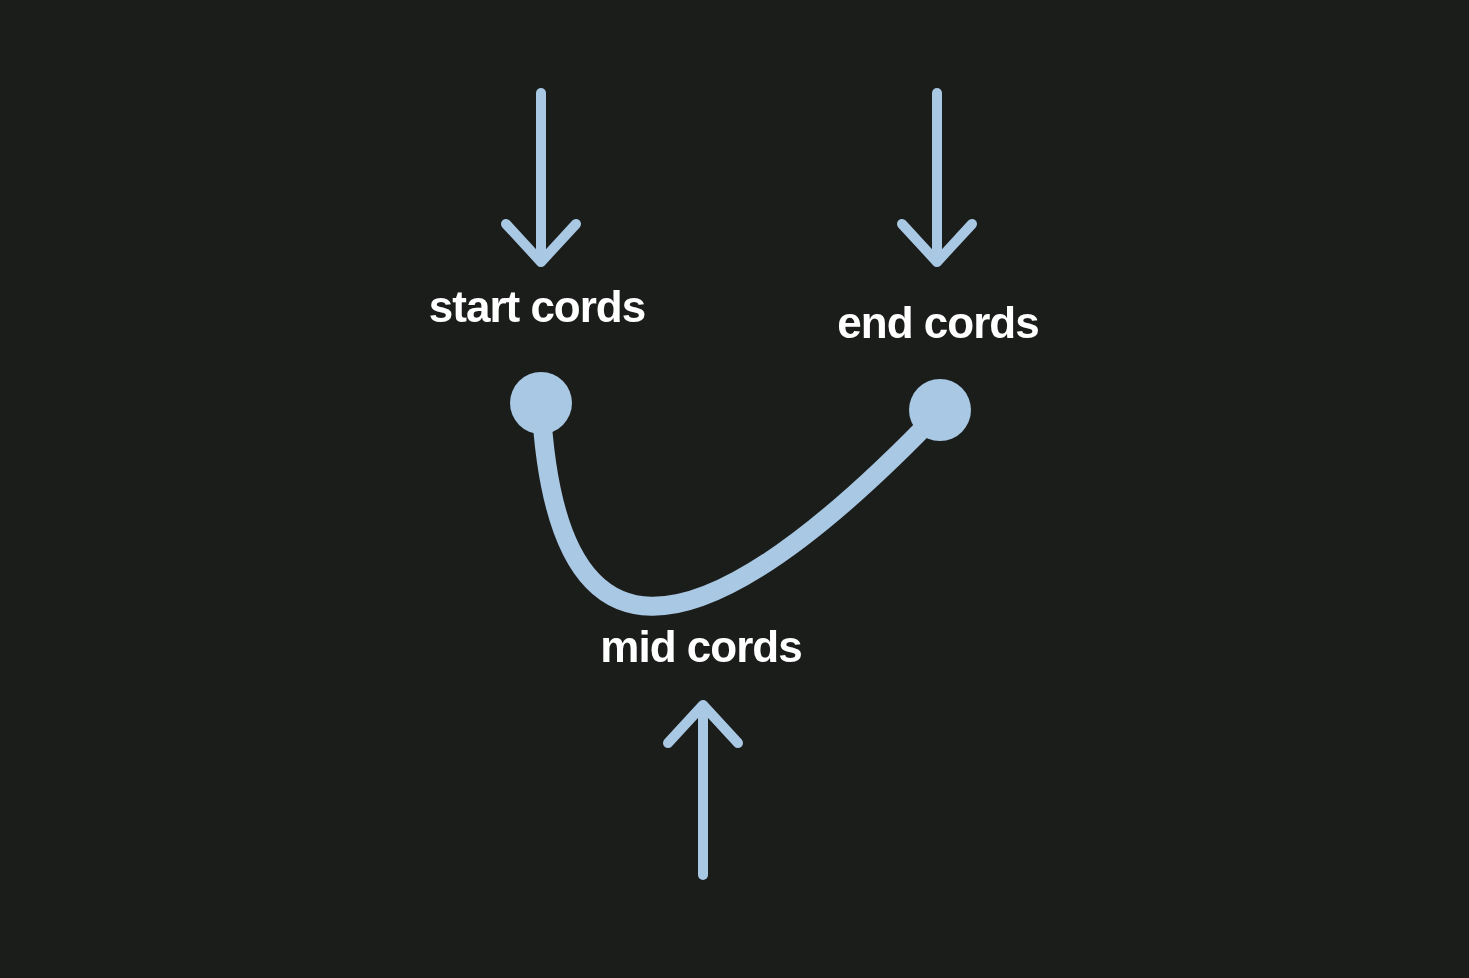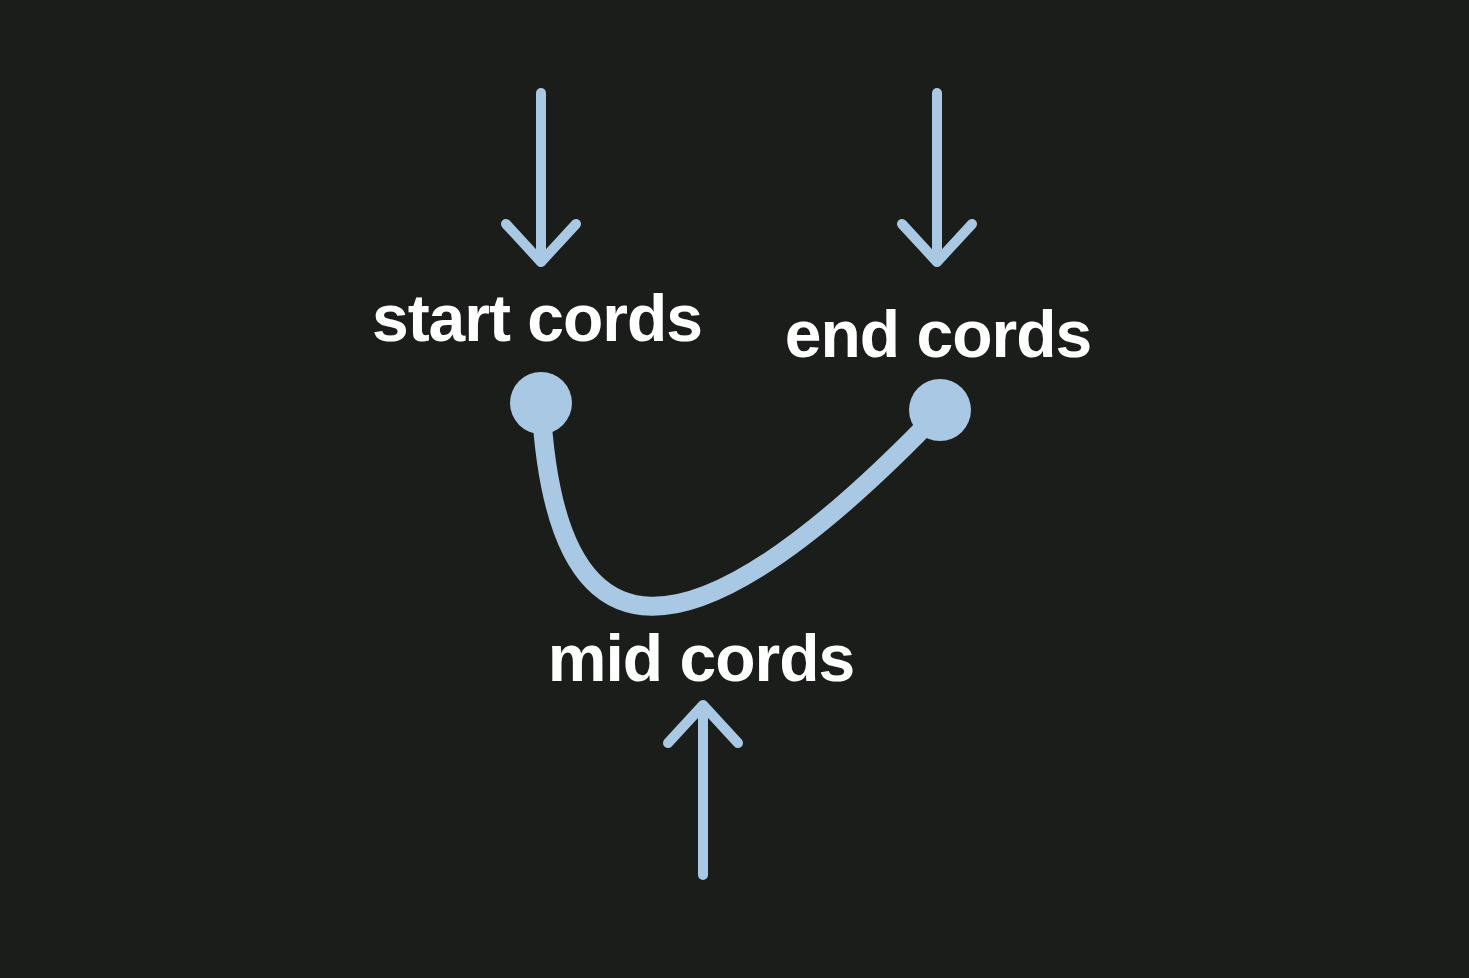--- a/index.html
+++ b/index.html
@@ -33,21 +33,21 @@
   .fill-accent {
     fill: var(--accent);
     stroke: none;
   }
   .arrow { stroke-width: 10px; }
   .cord  { stroke-width: 19px; }
   .label {
     position: absolute;
     transform: translateX(-50%);
     font-weight: 700;
-    font-size: 66px;
+    font-size: 44px;
     line-height: 1;
     letter-spacing: -1px;
     color: var(--label);
     white-space: nowrap;
   }
   .label-start { left: 537px; top: 285px; }
   .label-end   { left: 938px; top: 285px; margin-top: 16px; }
   .label-mid   { left: 701px; top: 625px; text-align: right; }
 </style>
 </head>

